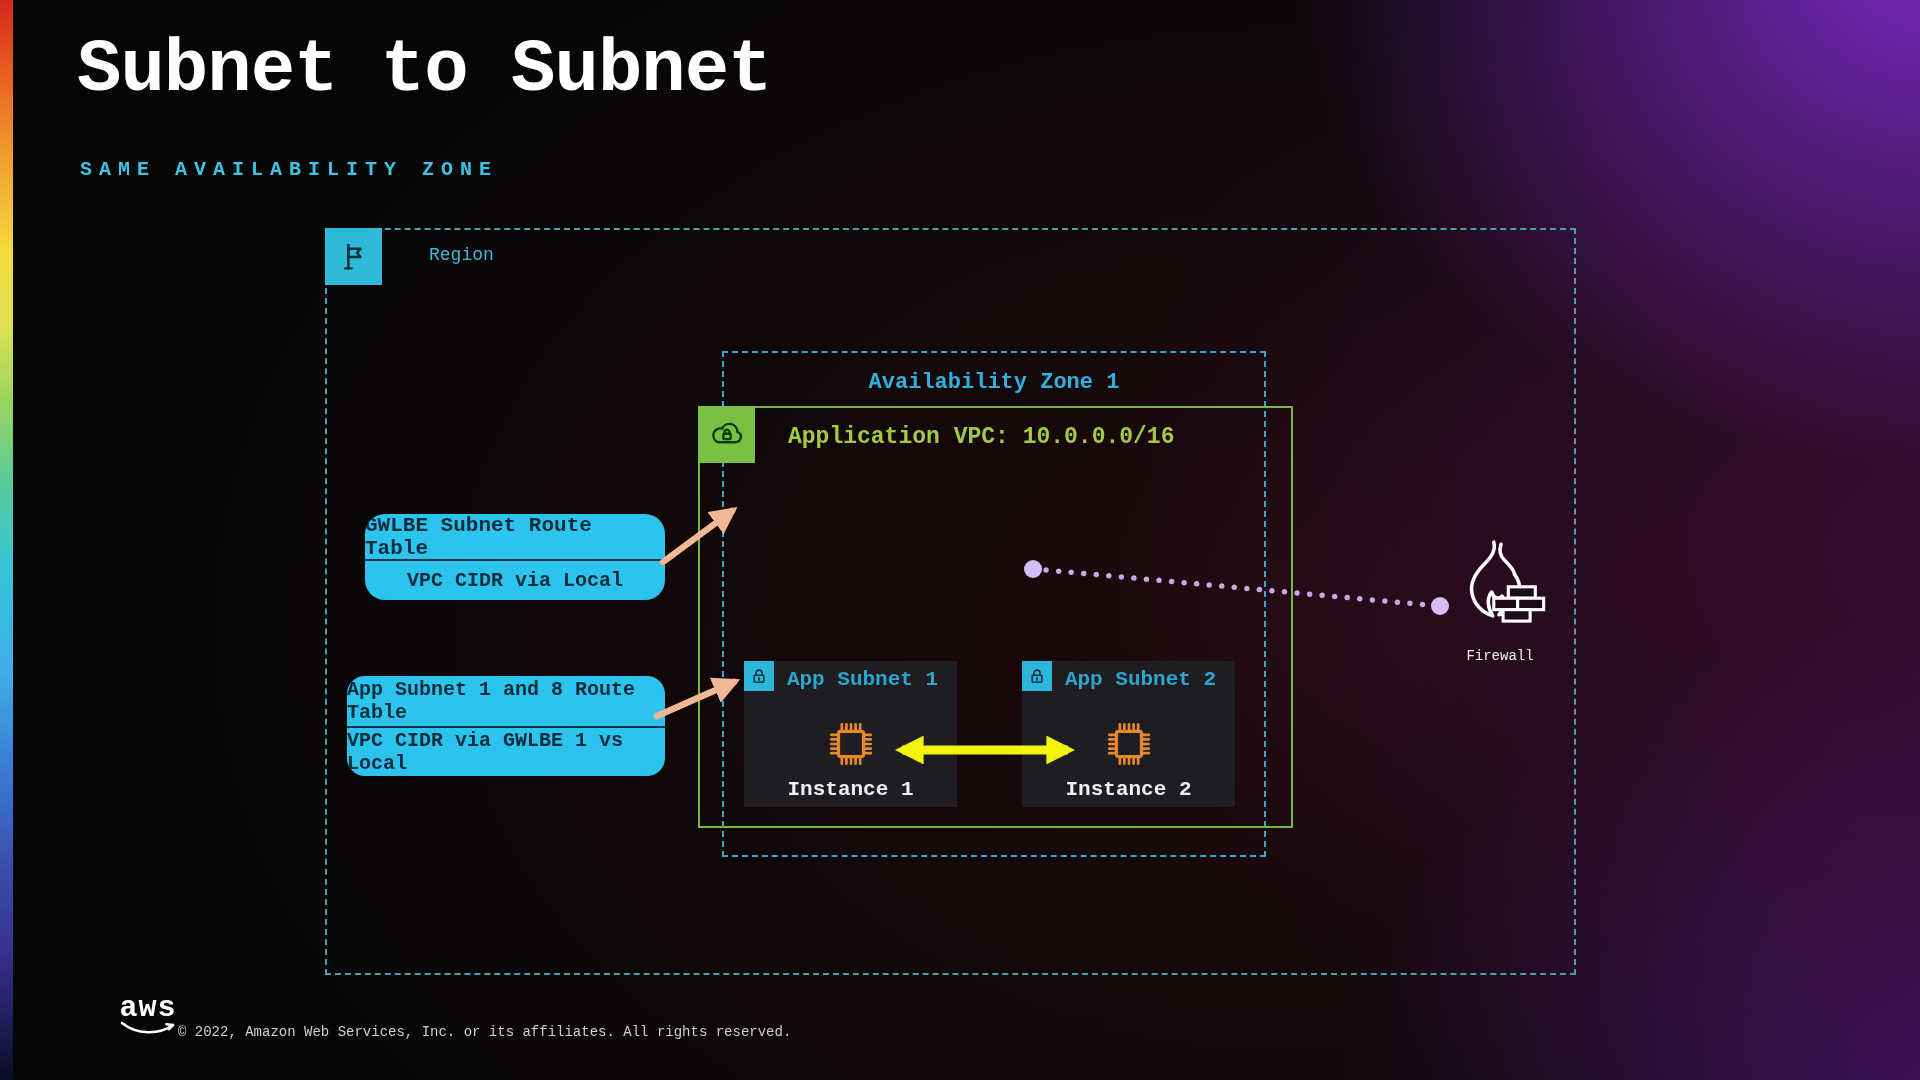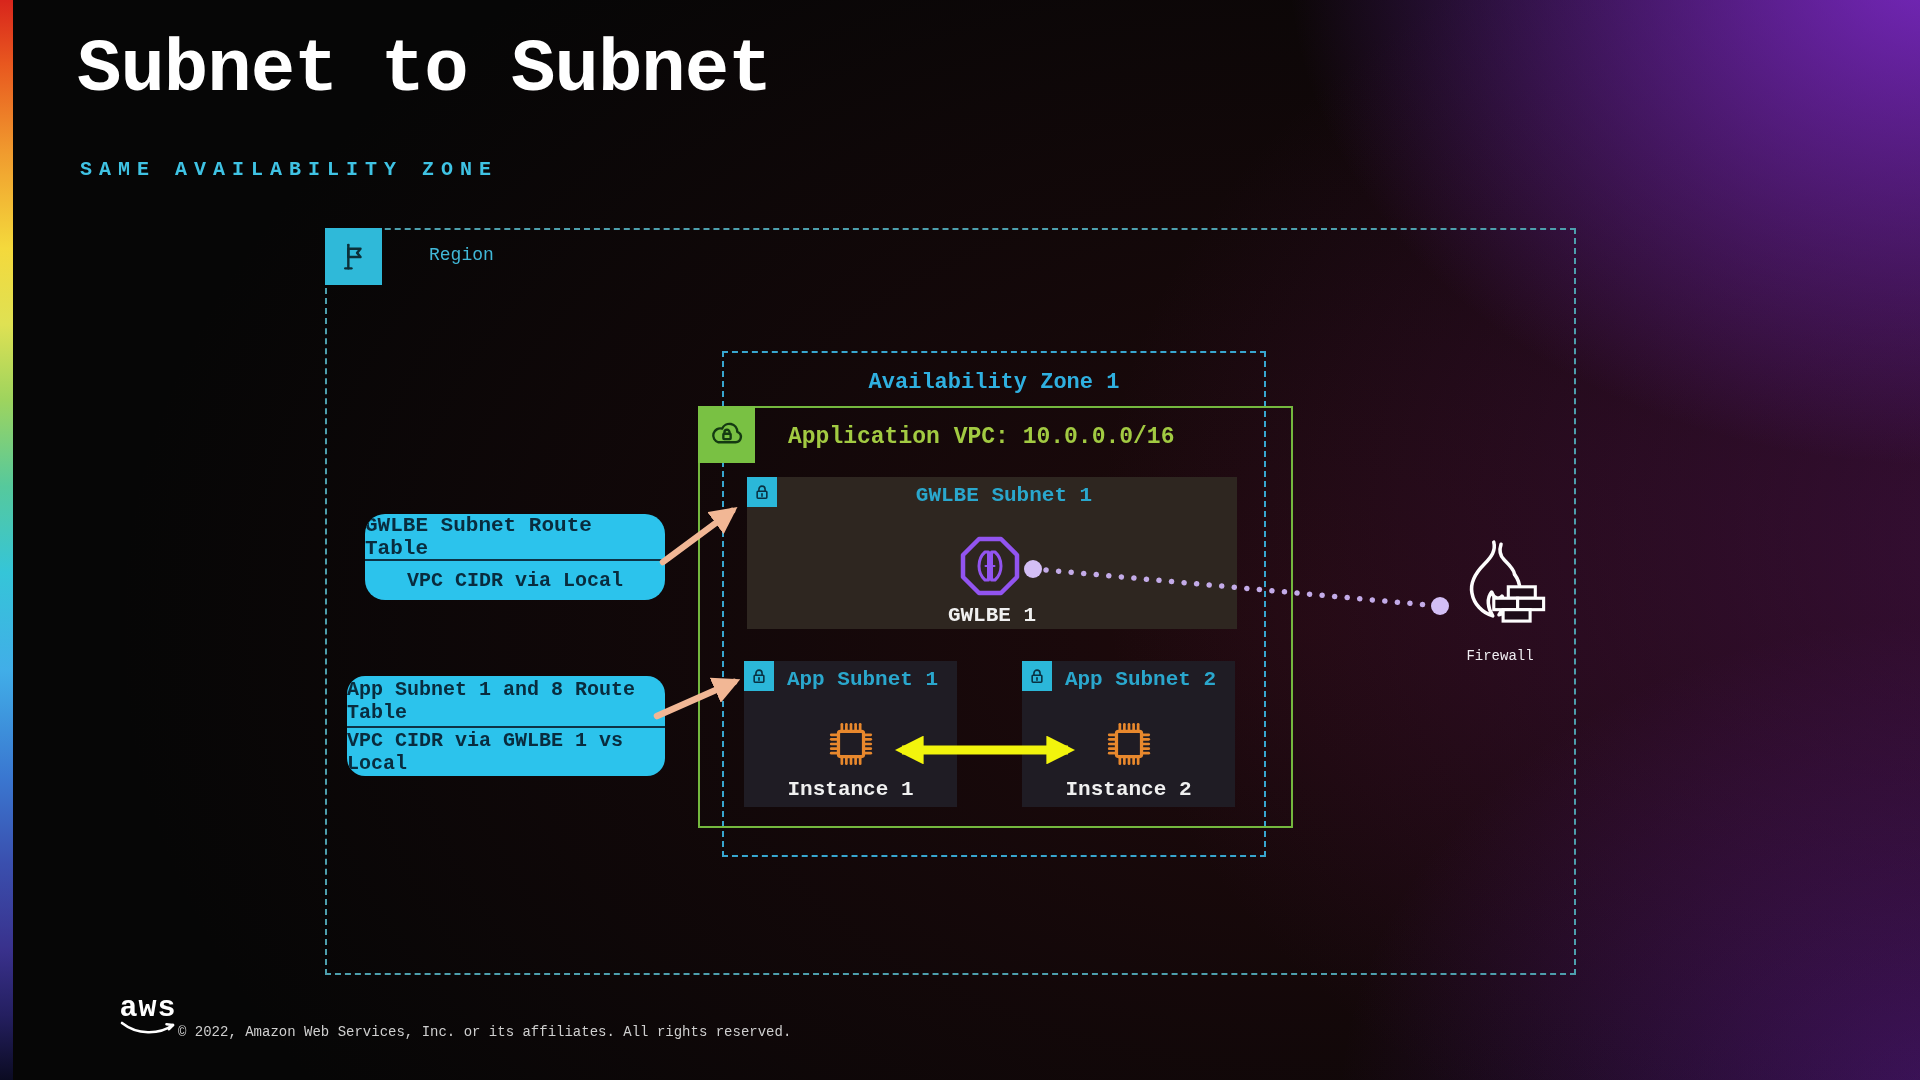--- a/index.html
+++ b/index.html
@@ -97,40 +97,20 @@
     <div class="corner-icon vpc-icon">
       <svg width="38" height="38" viewBox="0 0 24 24" fill="none" stroke="#143a12" stroke-width="1.5" stroke-linecap="round" stroke-linejoin="round">
         <path d="M6.6 16.6 h10.8 a3.4 3.4 0 0 0 1.1 -6.6 A5 5 0 0 0 8.9 8.0 a4.3 4.3 0 0 0 -2.3 8.6 Z"></path>
         <path d="M10.4 11.2 v-0.9 a1.6 1.6 0 0 1 3.2 0 v0.9"></path>
         <rect x="9.7" y="11.2" width="4.6" height="3.4" rx="0.5"></rect>
       </svg>
     </div>
     <div class="vpc-label">Application VPC: 10.0.0.0/16</div>
   </div>
 
-  <div class="subnet gwlbe-subnet">
-    <div class="lock-badge">
-      <svg width="20" height="20" viewBox="0 0 24 24" fill="none" stroke="#093142" stroke-width="1.9" stroke-linecap="round">
-        <path d="M8.3 11 V8.6 a3.7 3.7 0 0 1 7.4 0 V11"></path>
-        <rect x="6.2" y="11" width="11.6" height="8.4" rx="1"></rect>
-        <circle cx="12" cy="14.3" r="1.1" fill="#093142" stroke="none"></circle>
-        <line x1="12" y1="15.2" x2="12" y2="17"></line>
-      </svg>
-    </div>
-    <div class="subnet-label">GWLBE Subnet 1</div>
-    <div class="gwlbe-endpoint">
-      <svg width="64" height="64" viewBox="0 0 64 64" fill="none" stroke="#9254f0" stroke-linejoin="round" stroke-linecap="round">
-        <polygon points="21,5 43,5 59,21 59,43 43,59 21,59 5,43 5,21" stroke-width="4.5"></polygon>
-        <path d="M27 18 C19 25 19 39 27 46 L30.5 46 L30.5 18 Z" stroke-width="3"></path>
-        <path d="M37 18 C45 25 45 39 37 46 L33.5 46 L33.5 18 Z" stroke-width="3"></path>
-        <line x1="27.5" y1="32" x2="36.5" y2="32" stroke-width="2" stroke-dasharray="1.6 2.2"></line>
-      </svg>
-    </div>
-    <div class="resource-label gwlbe-name">GWLBE 1</div>
-  </div>
 
   <div class="subnet app-subnet app-subnet-1">
     <div class="lock-badge">
       <svg width="20" height="20" viewBox="0 0 24 24" fill="none" stroke="#093142" stroke-width="1.9" stroke-linecap="round">
         <path d="M8.3 11 V8.6 a3.7 3.7 0 0 1 7.4 0 V11"></path>
         <rect x="6.2" y="11" width="11.6" height="8.4" rx="1"></rect>
         <circle cx="12" cy="14.3" r="1.1" fill="#093142" stroke="none"></circle>
         <line x1="12" y1="15.2" x2="12" y2="17"></line>
       </svg>
     </div>

